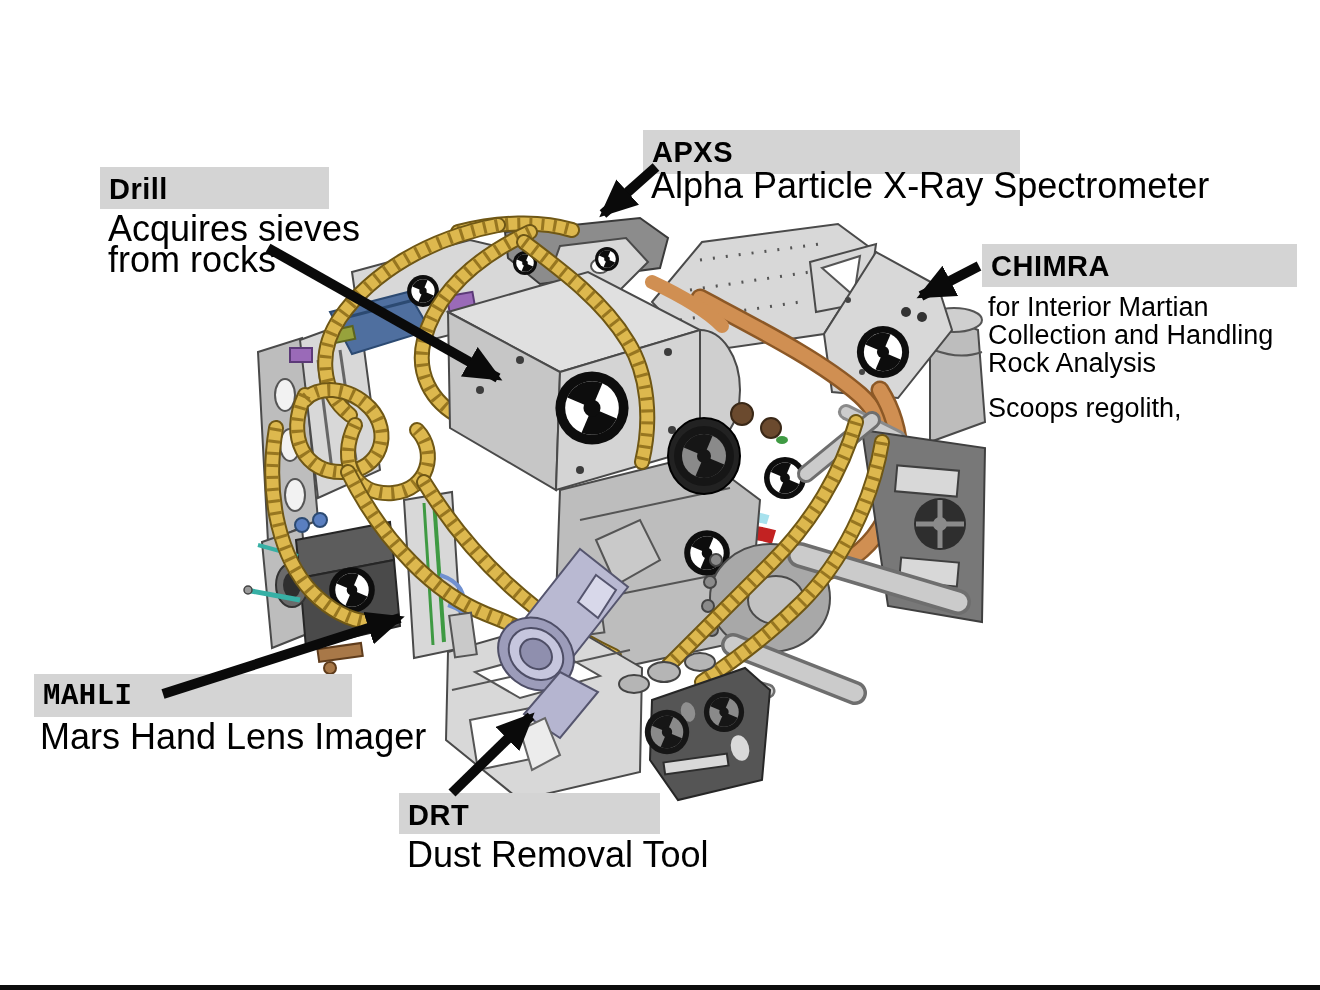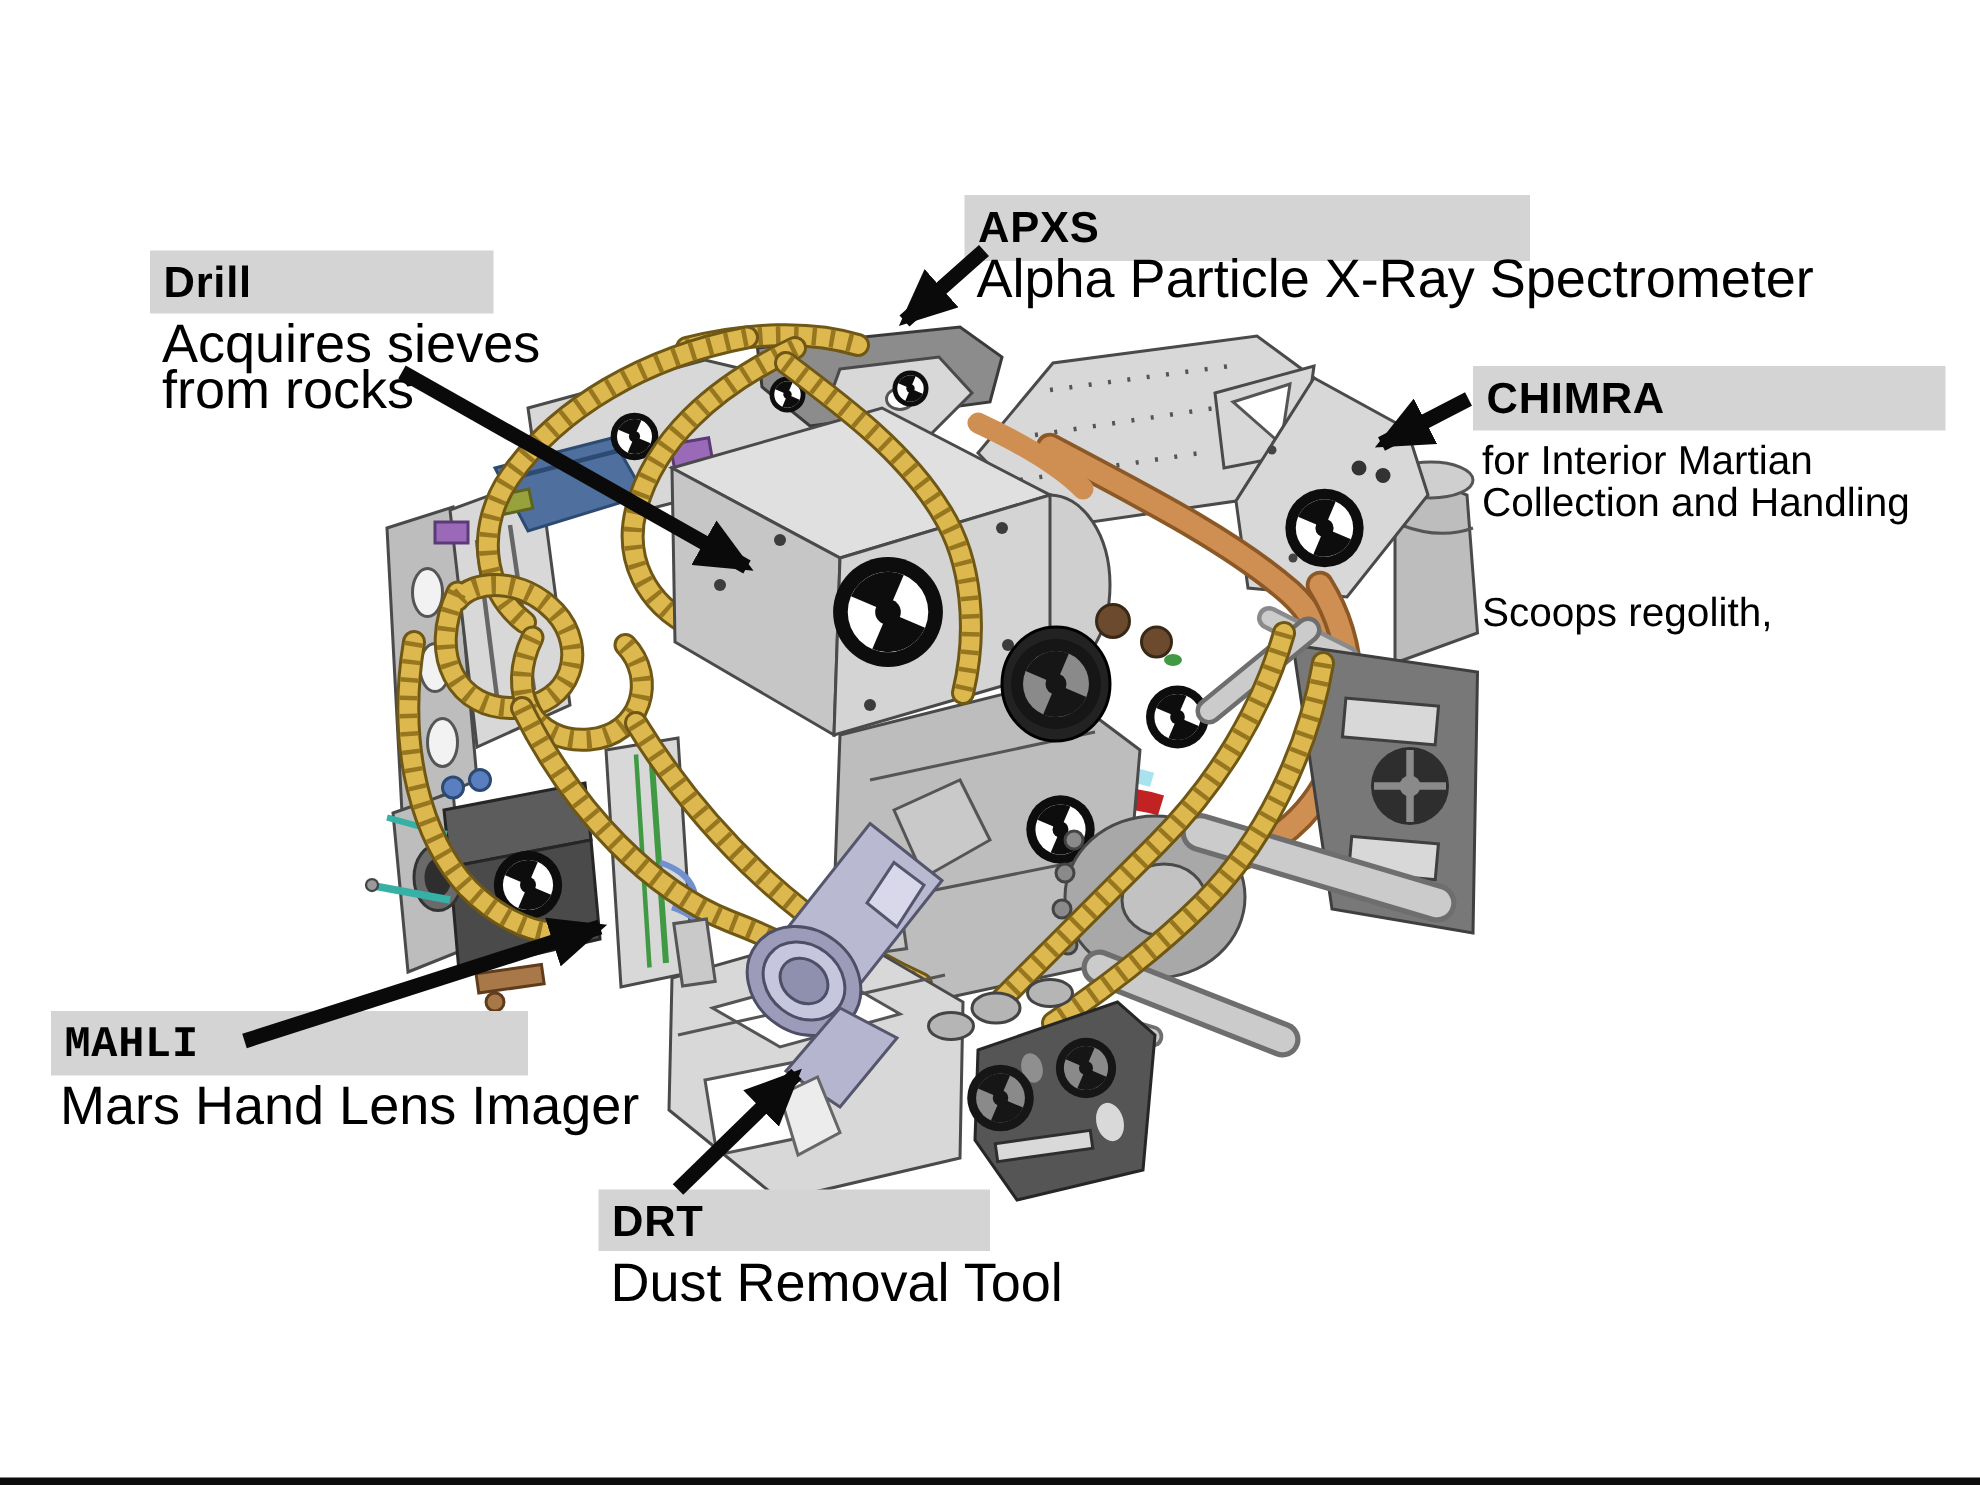--- a/index.html
+++ b/index.html
@@ -280,20 +280,21 @@
     <div>from rocks</div>
   </div>
 
   <div class="tag" style="left:643px; top:130px; width:377px; height:44px;">APXS</div>
   <div class="desc big" style="left:651px; top:170px;">Alpha Particle X-Ray Spectrometer</div>
 
   <div class="tag" style="left:982px; top:244px; width:315px; height:43px;">CHIMRA</div>
   <div class="desc" style="left:988px; top:293px;">
     <div>for Interior Martian</div>
     <div>Collection and Handling</div>
+    <div>Rock Analysis</div>
   </div>
   <div class="desc" style="left:988px; top:394px;">
     <div>Scoops regolith,</div>
   </div>
 
   <div class="tag" style="left:34px; top:674px; width:318px; height:43px;font-family:Liberation Mono, monospace;">MAHLI</div>
   <div class="desc big" style="left:40px; top:721px;">Mars Hand Lens Imager</div>
 
   <div class="tag" style="left:399px; top:793px; width:261px; height:41px;">DRT</div>
   <div class="desc big" style="left:407px; top:839px;">Dust Removal Tool</div>

